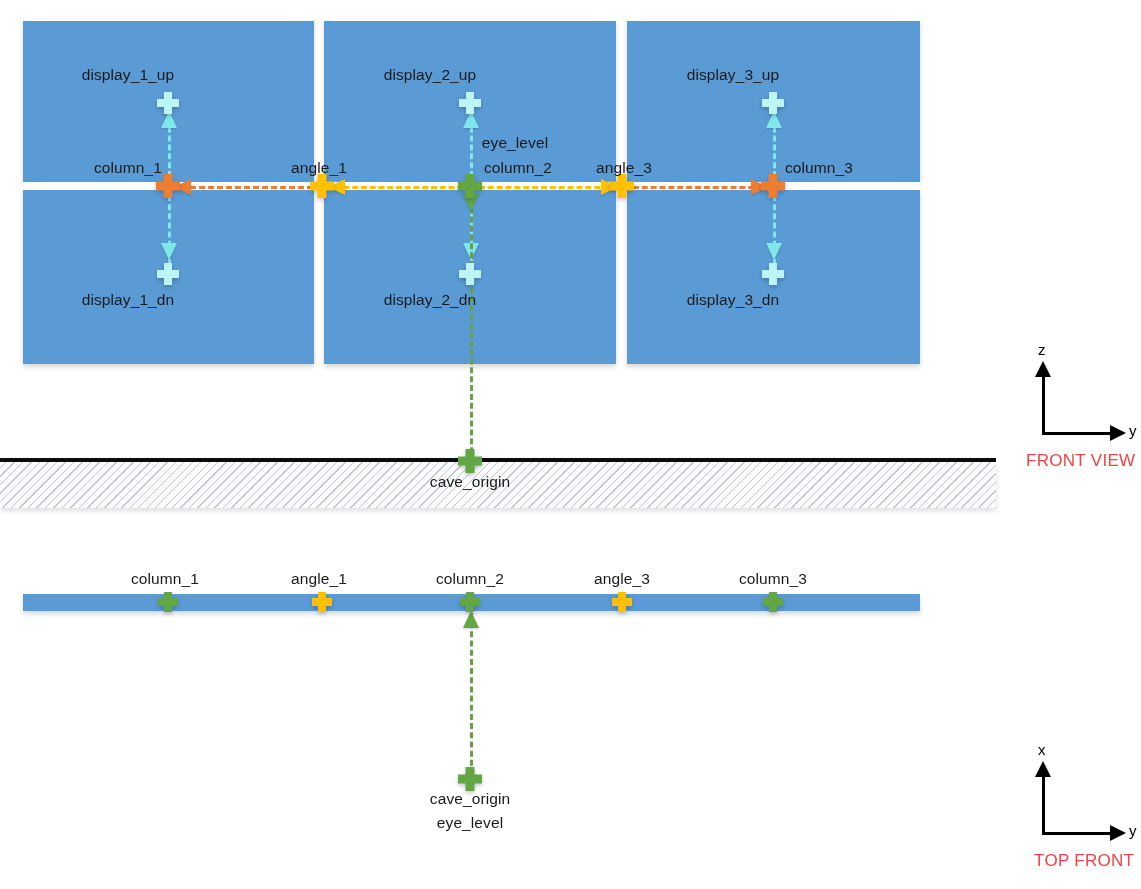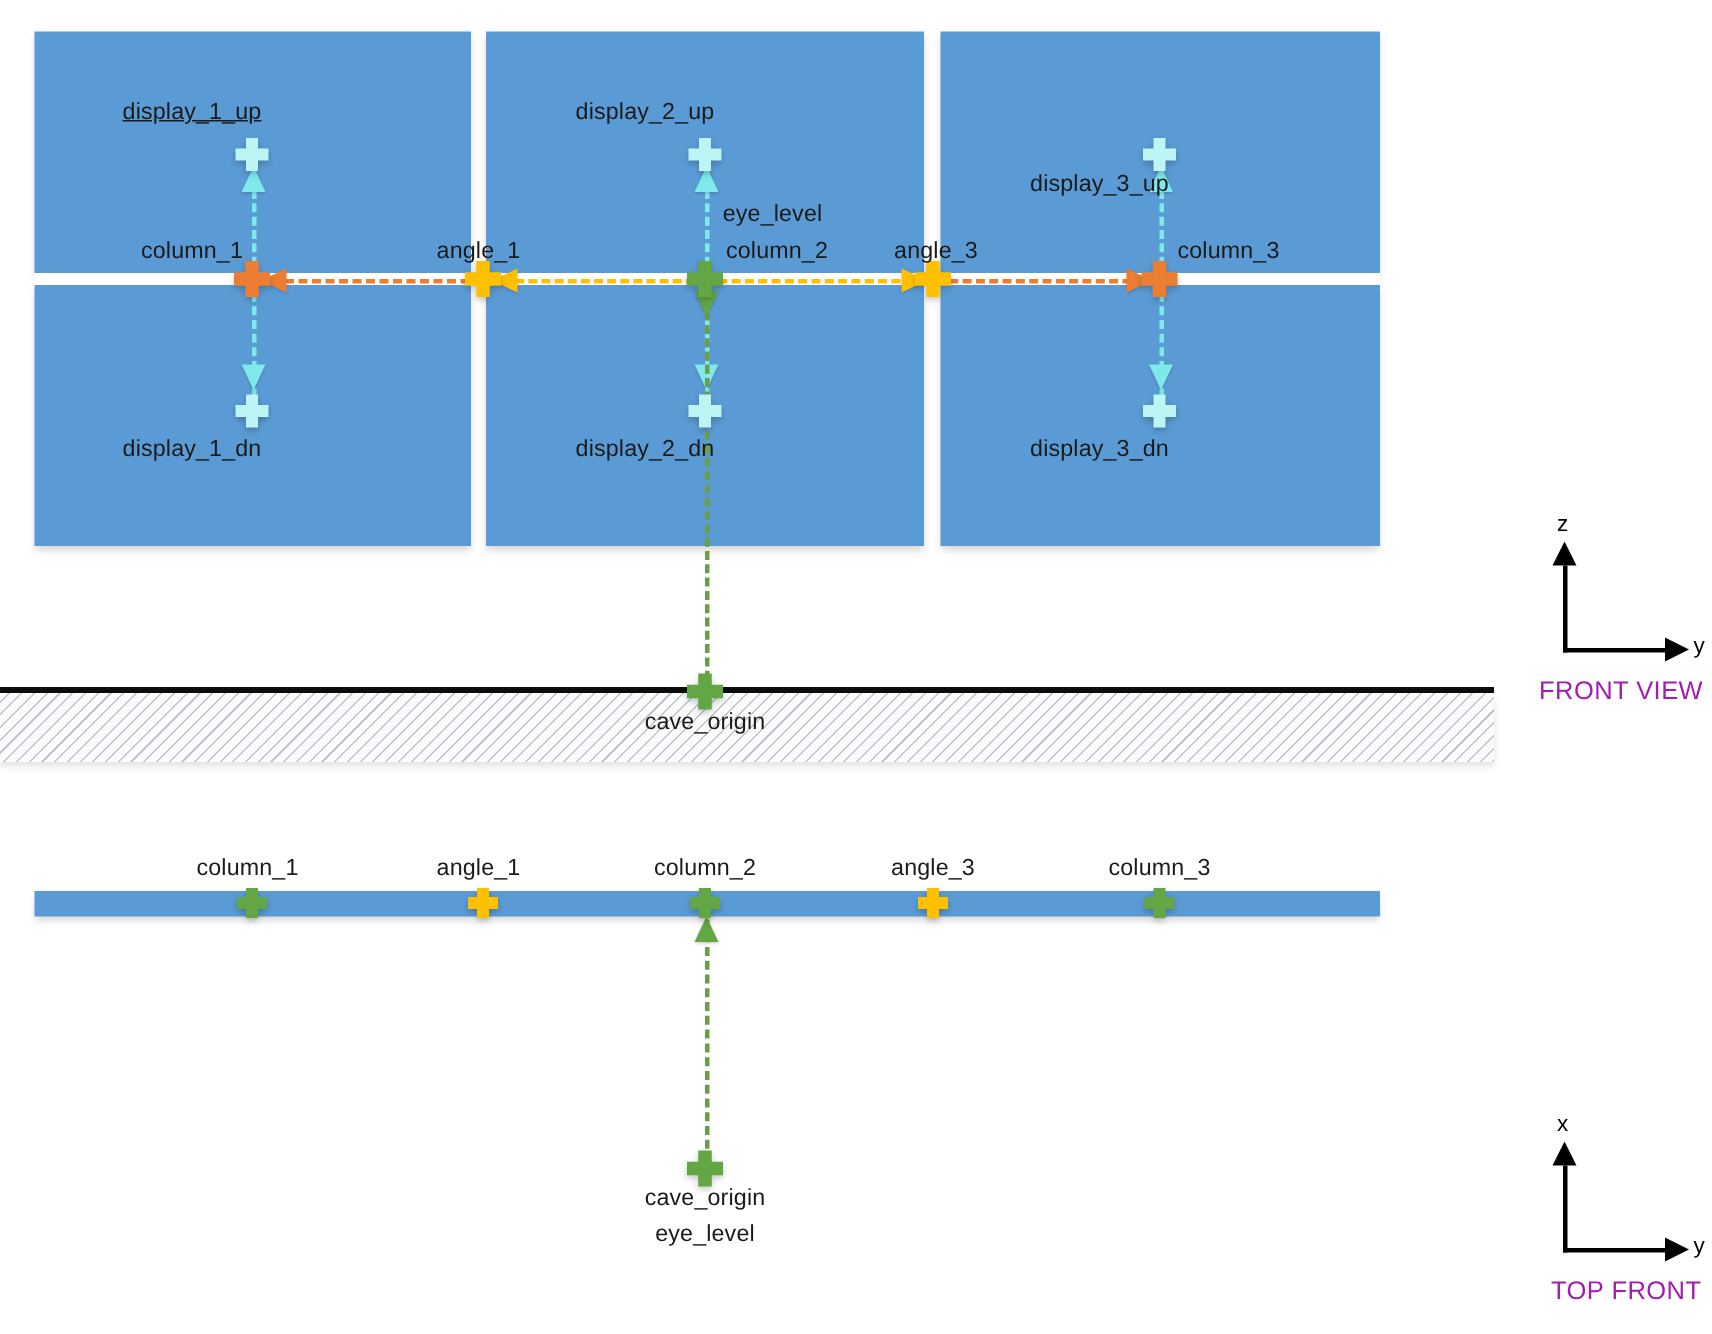--- a/index.html
+++ b/index.html
@@ -111,21 +111,21 @@
     border-left: 16px solid #000;
   }
   .gizmo .ax-label {
     position: absolute;
     font-size: 15px;
     color: #000;
   }
   .view-title {
     position: absolute;
     font-size: 17px;
-    color: #a21caf;
+    color: #ef4444;
     letter-spacing: 0.3px;
     white-space: nowrap;
   }
 </style>
 </head>
 <body>
 
 <div id="stage">
 
   <div>
@@ -218,23 +218,23 @@
     <div class="cross" style="left:773px; top:186px; width:24px; height:24px; color:#ed7d31;">
       <i class="h" style="width:24px; height:9px;"></i>
       <i class="v" style="width:9px; height:24px;"></i>
     </div>
 
     <div class="cross" style="left:470px; top:461px; width:24px; height:24px; color:#62a744;">
       <i class="h" style="width:24px; height:9px;"></i>
       <i class="v" style="width:9px; height:24px;"></i>
     </div>
 
-    <div class="label center" style="left:128px; top:66px;text-decoration:underline;">display_1_up</div>
+    <div class="label center" style="left:128px; top:66px;">display_1_up</div>
     <div class="label center" style="left:430px; top:66px;">display_2_up</div>
-    <div class="label center" style="left:733px; top:66px;margin-top:48px;">display_3_up</div>
+    <div class="label center" style="left:733px; top:66px;">display_3_up</div>
 
     <div class="label center" style="left:128px; top:291px;">display_1_dn</div>
     <div class="label center" style="left:430px; top:291px;">display_2_dn</div>
     <div class="label center" style="left:733px; top:291px;">display_3_dn</div>
 
     <div class="label center" style="left:128px; top:159px;">column_1</div>
     <div class="label center" style="left:319px; top:159px;">angle_1</div>
     <div class="label center" style="left:515px; top:134px;">eye_level</div>
     <div class="label center" style="left:518px; top:159px;">column_2</div>
     <div class="label center" style="left:624px; top:159px;">angle_3</div>

